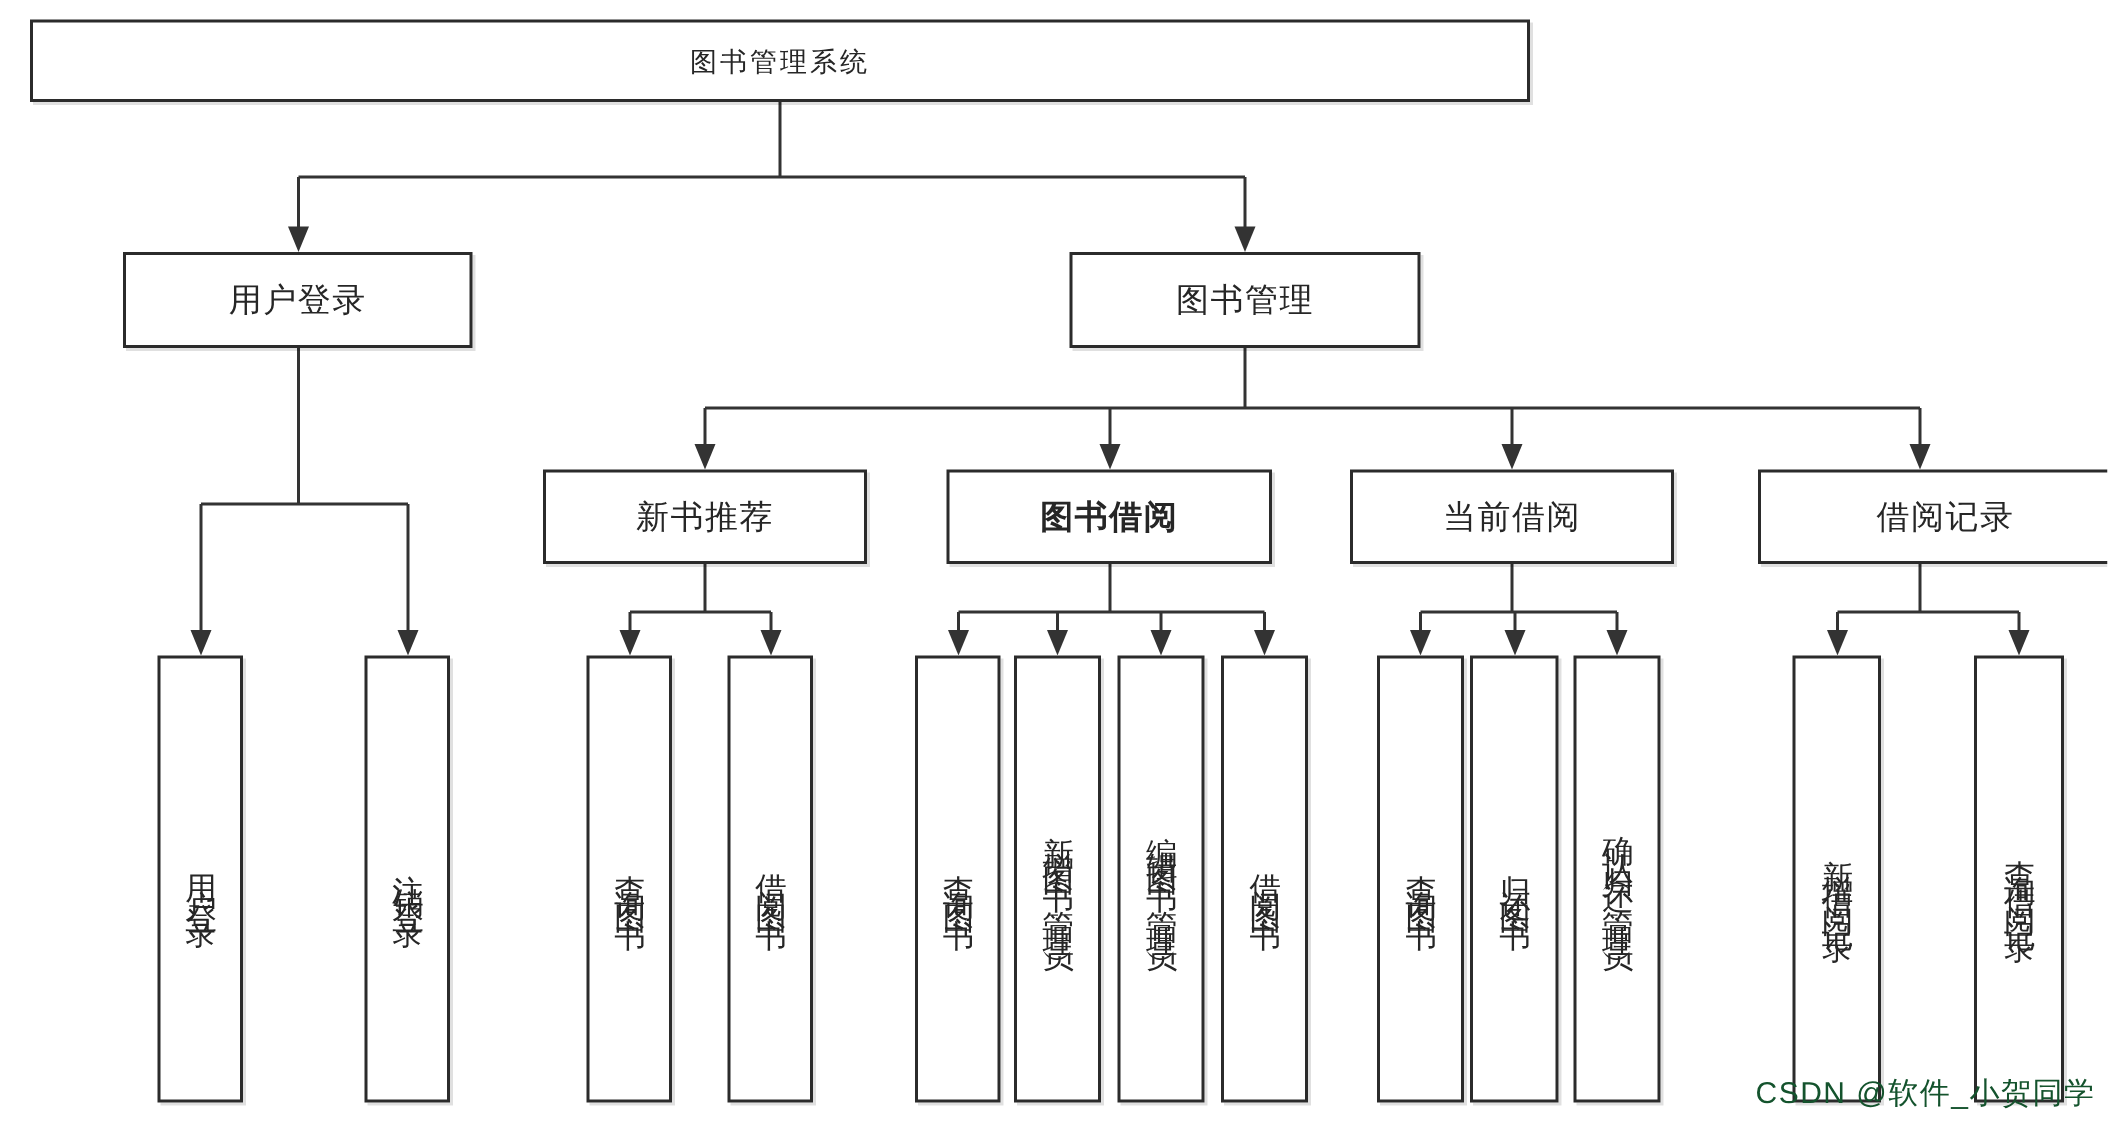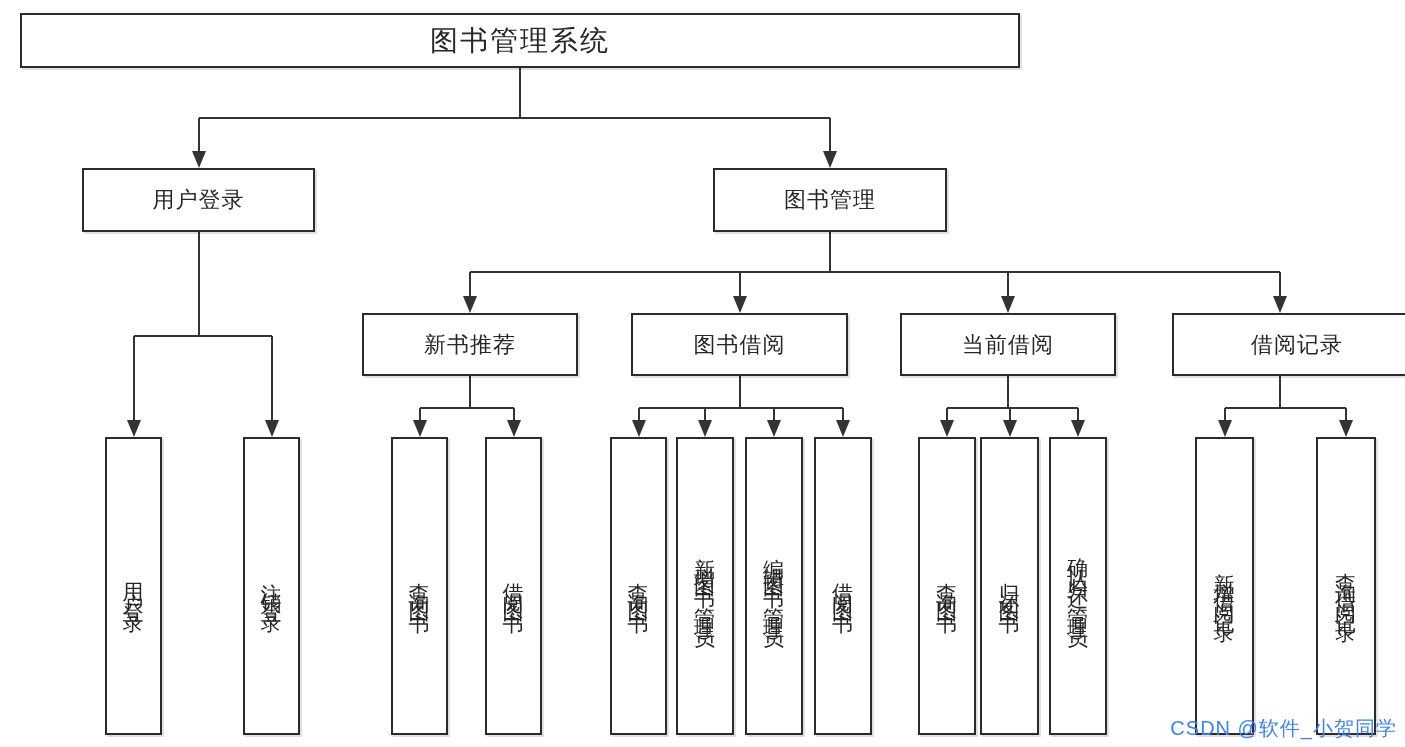--- a/index.html
+++ b/index.html
@@ -40,38 +40,38 @@
     display: flex;
     align-items: center;
     justify-content: center;
     color: #262626;
   }
   .hnode {
     font-size: 22px;
     letter-spacing: 1px;
   }
   .rootnode {
-    font-size: 28px;
+    font-size: 18px;
     letter-spacing: 2px;
   }
   .vnode {
     font-size: 21px;
   }
   .vnode .vlabel {
     writing-mode: vertical-rl;
     letter-spacing: 10px;
     line-height: 1;
     white-space: nowrap;
   }
   .watermark {
     position: absolute;
     right: 8px;
     bottom: 5px;
     font-size: 20px;
-    color: #3b82f6;
+    color: #14532d;
     letter-spacing: 1px;
     white-space: nowrap;
   }
 </style>
 </head>
 <body>
 
 <div id="canvas">
 
   <svg id="connectors" viewBox="0 0 1405 747" xmlns="http://www.w3.org/2000/svg">
@@ -150,21 +150,21 @@
   <div class="node hnode" style="left:82px; top:168px; width:233px; height:64px;">
     <span>用户登录</span>
   </div>
   <div class="node hnode" style="left:362px; top:313px; width:216px; height:63px;">
     <span>新书推荐</span>
   </div>
 
   <div class="node hnode" style="left:713px; top:168px; width:234px; height:64px;">
     <span>图书管理</span>
   </div>
-  <div class="node hnode" style="left:631px; top:313px; width:217px; height:63px;">
+  <div class="node hnode" style="left:631px; top:313px; width:217px; height:63px;font-weight:bold;">
     <span>图书借阅</span>
   </div>
   <div class="node hnode" style="left:900px; top:313px; width:216px; height:63px;justify-content:center;">
     <span>当前借阅</span>
   </div>
   <div class="node hnode" style="left:1172px; top:313px; width:250px; height:63px;">
     <span>借阅记录</span>
   </div>
 
   <div class="node vnode" style="left:105px; top:437px; width:57px; height:298px;">

